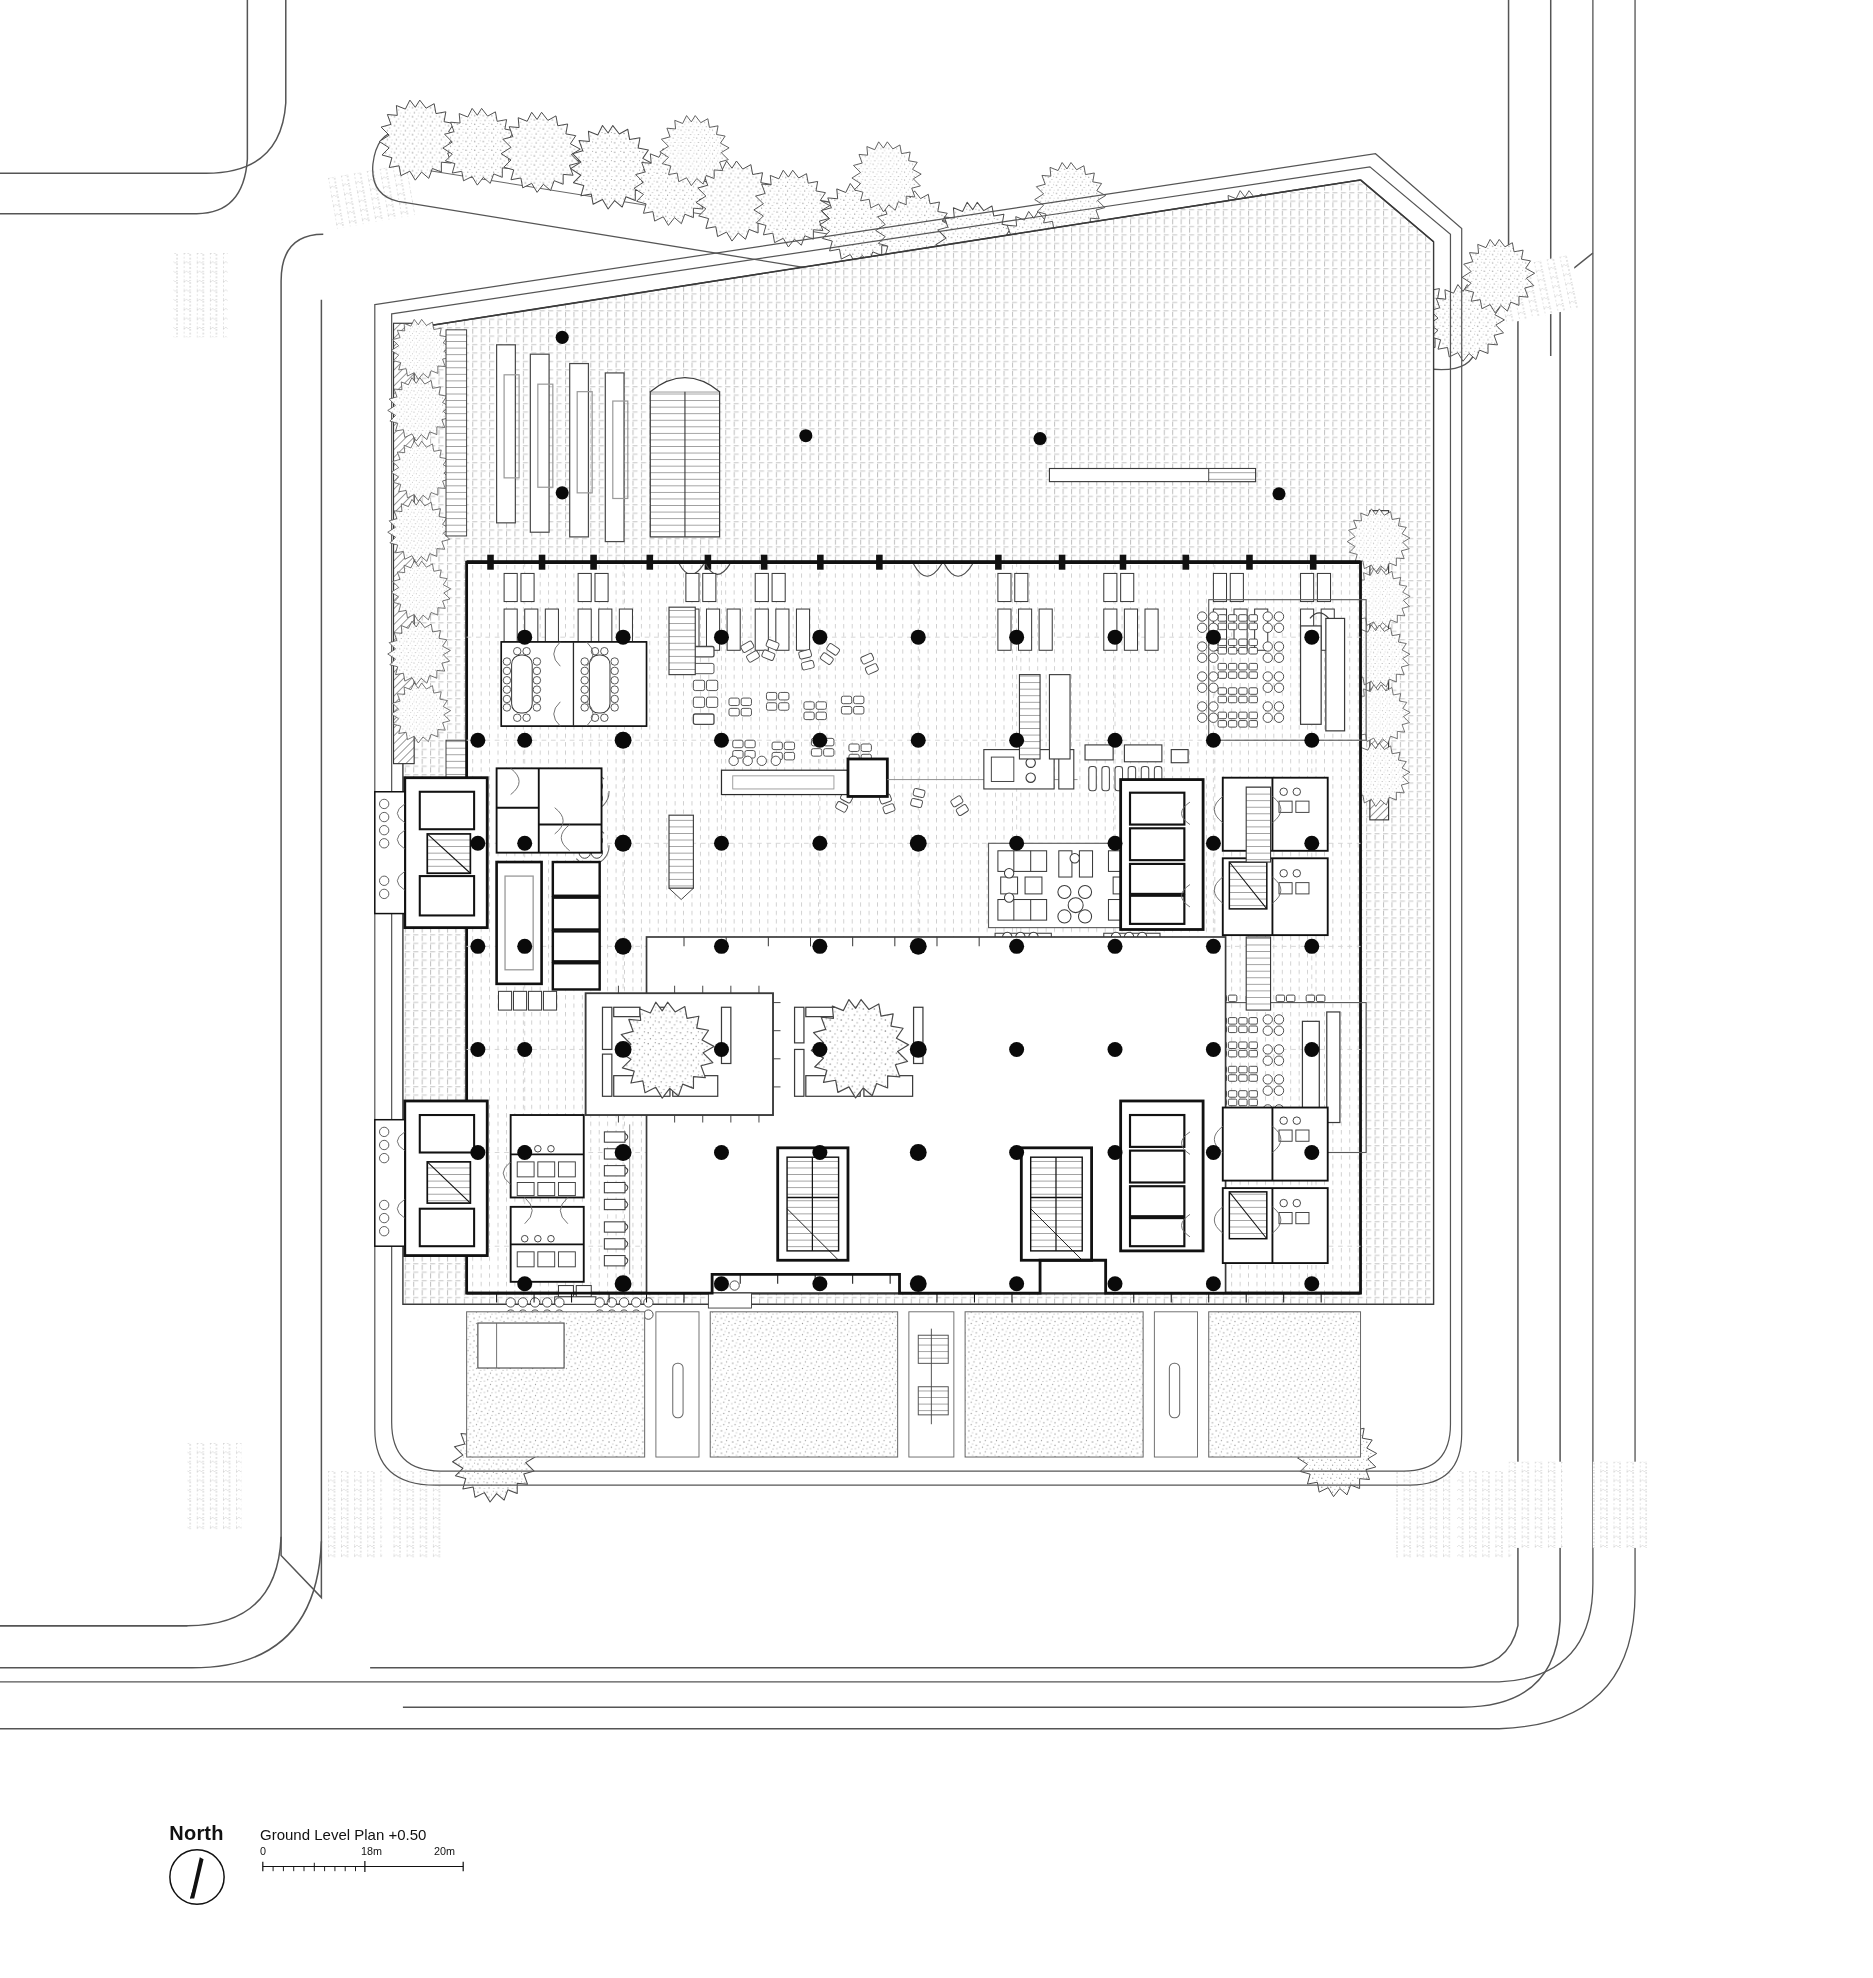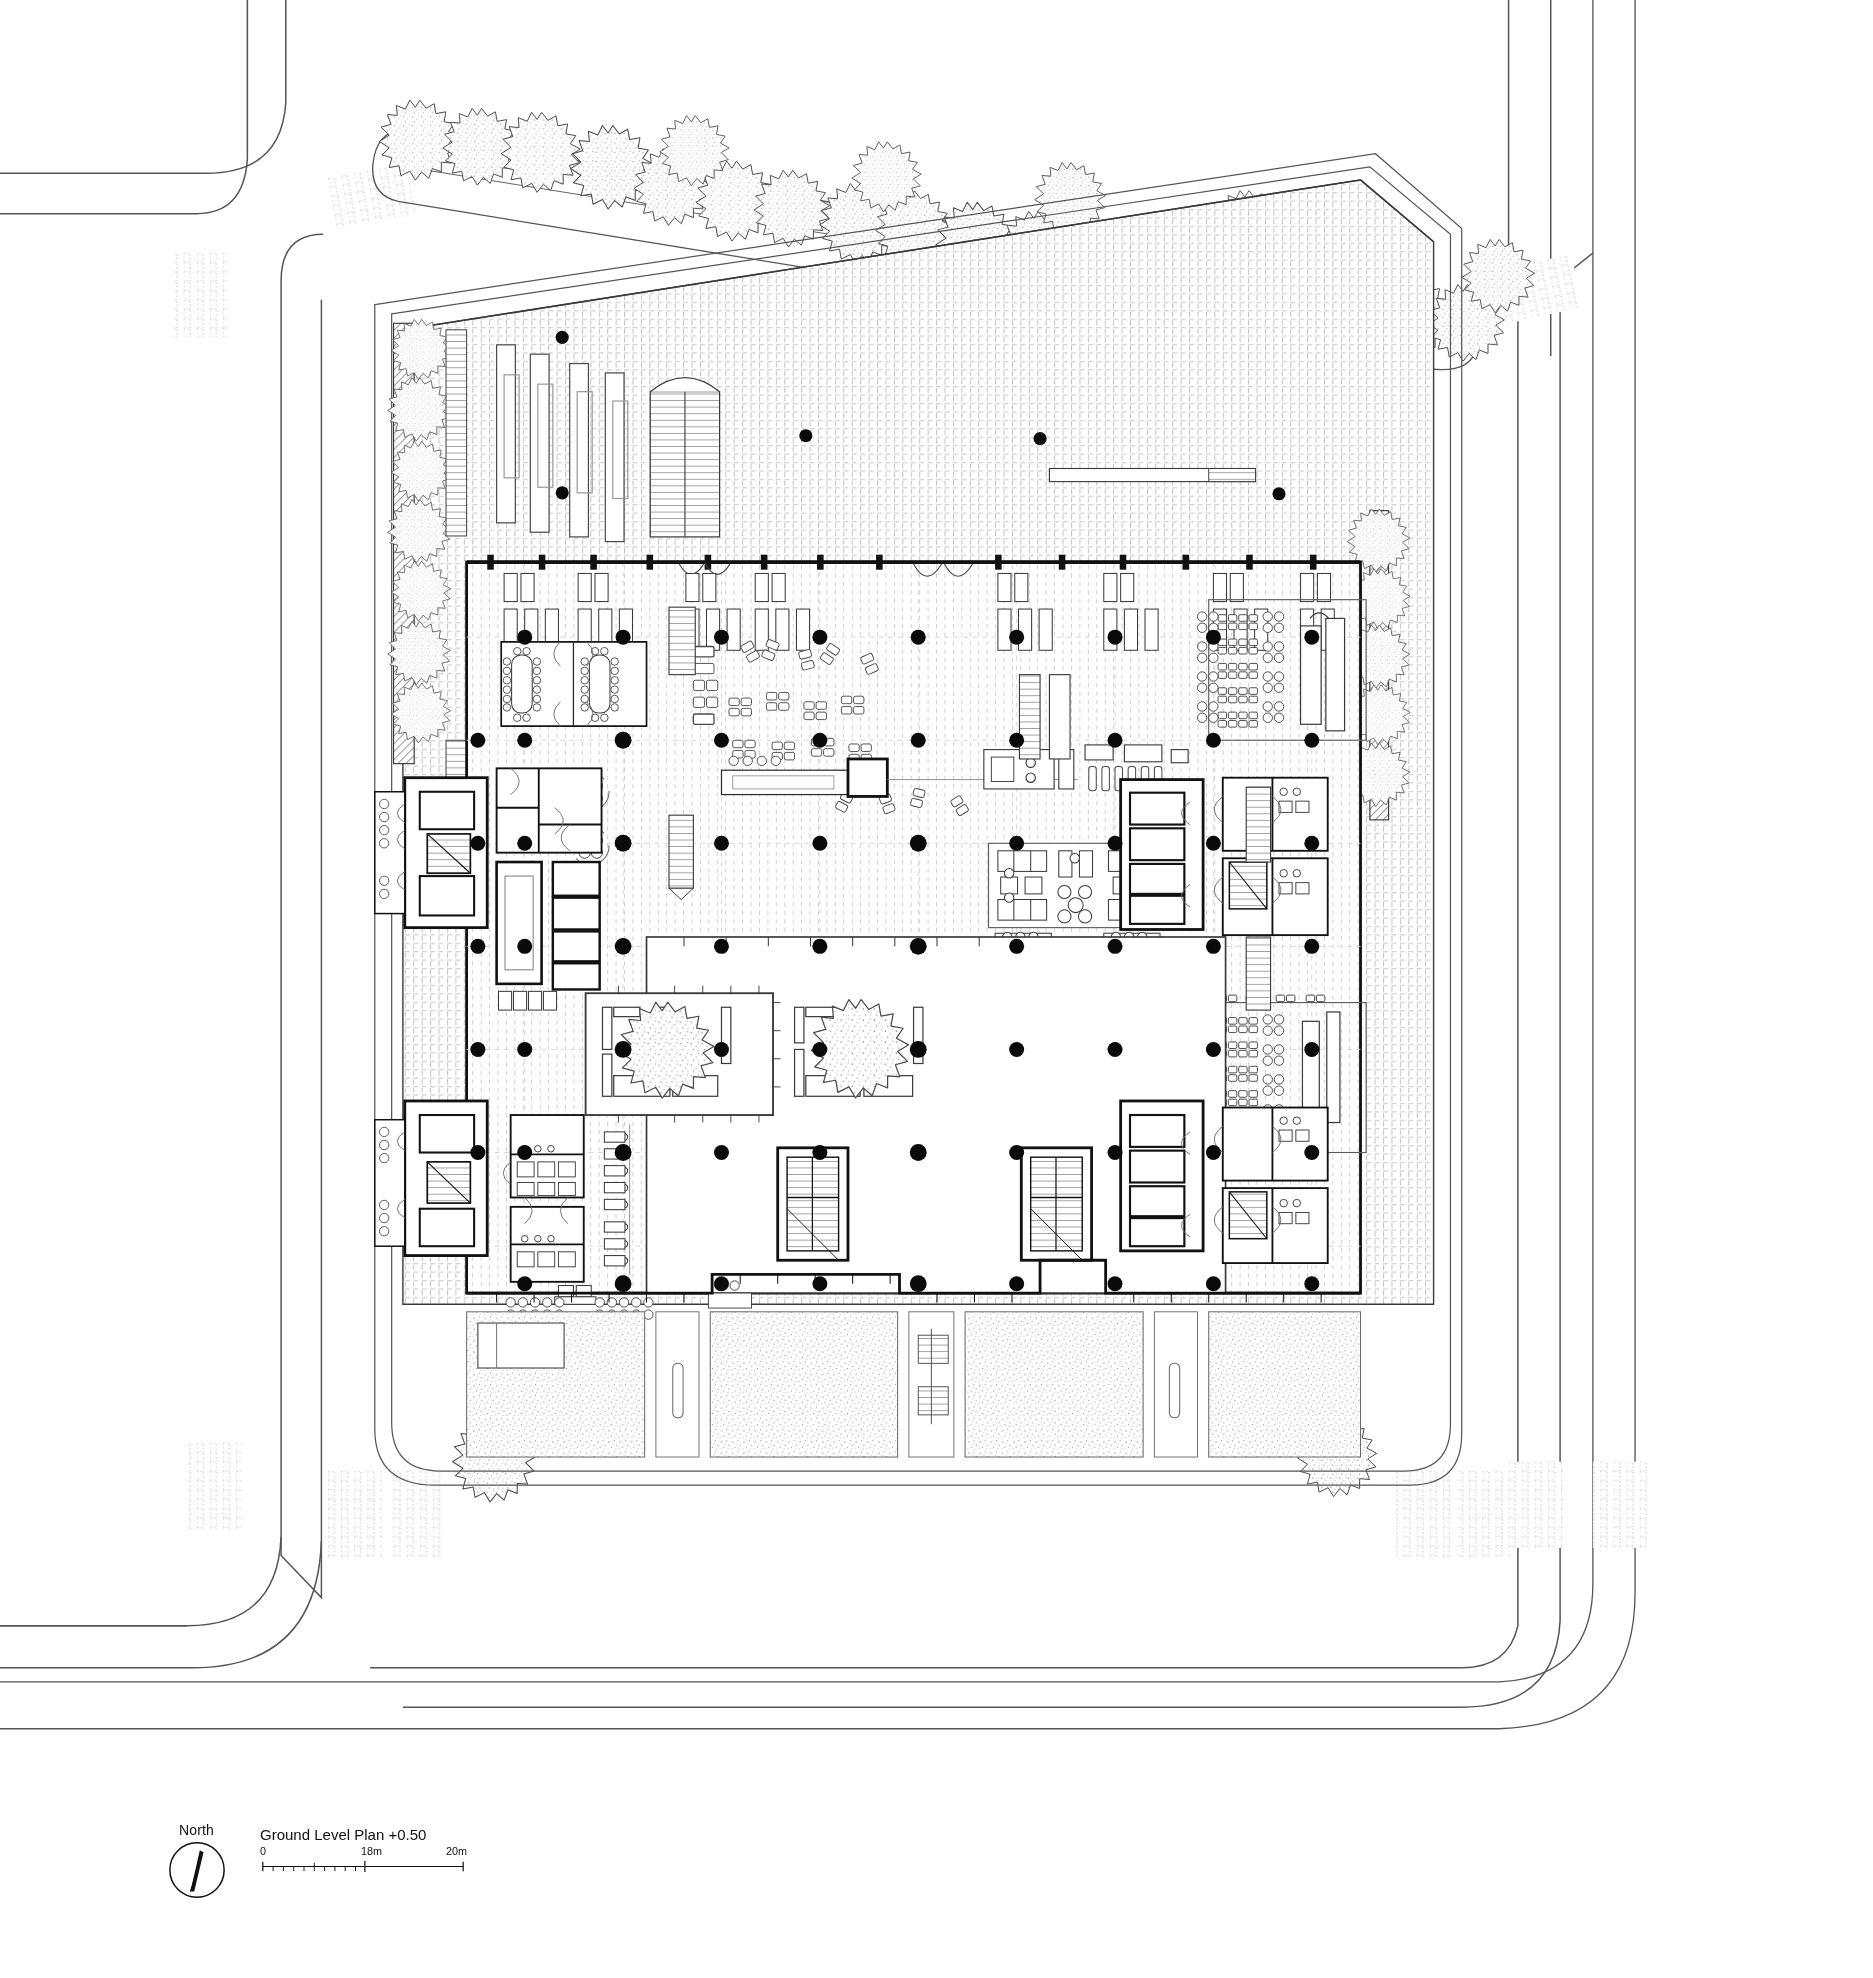--- a/index.html
+++ b/index.html
@@ -1,29 +1,29 @@
 <!DOCTYPE html>
 <html style="font-size:15px"><head>
 <meta charset="utf-8">
 <style>
   html,body{margin:0;padding:0;background:#ffffff;}
   body{font-family:"Liberation Sans",sans-serif;}
   #sheet{position:relative;width:1874px;height:1979px;background:#fff;overflow:hidden;}
   #plan{position:absolute;inset:0;}
   .legend{position:absolute;left:159px;top:1822px;display:flex;align-items:flex-start;gap:26px;}
   .north-block{display:flex;flex-direction:column;align-items:center;width:75px;}
-  .north-label{font-size:14px;color:#111;letter-spacing:0.2px;margin-bottom:3px;}
+  .north-label{font-size:20px;color:#111;letter-spacing:0.2px;margin-bottom:3px;font-weight:bold;}
   .compass{width:58px;height:58px;}
   .scale-block{padding-top:3.7px;}
   .scale-title{font-size:15px;color:#111;margin-bottom:2px;white-space:nowrap;}
   .scale-nums{position:relative;height:14px;width:204px;font-size:10.8px;color:#111;}
   .scale-nums span{position:absolute;top:0;}
   .sn0{left:0;}
   .sn10{left:101px;}
-  .sn20{left:186px;}
+  .sn20{left:174px;}
   .scale-bar{width:206px;height:15px;}
 </style>
 </head>
 <body>
 
 <div id="sheet">
 
   <svg id="plan" viewBox="0 0 2000 2112">
     <defs>
 

